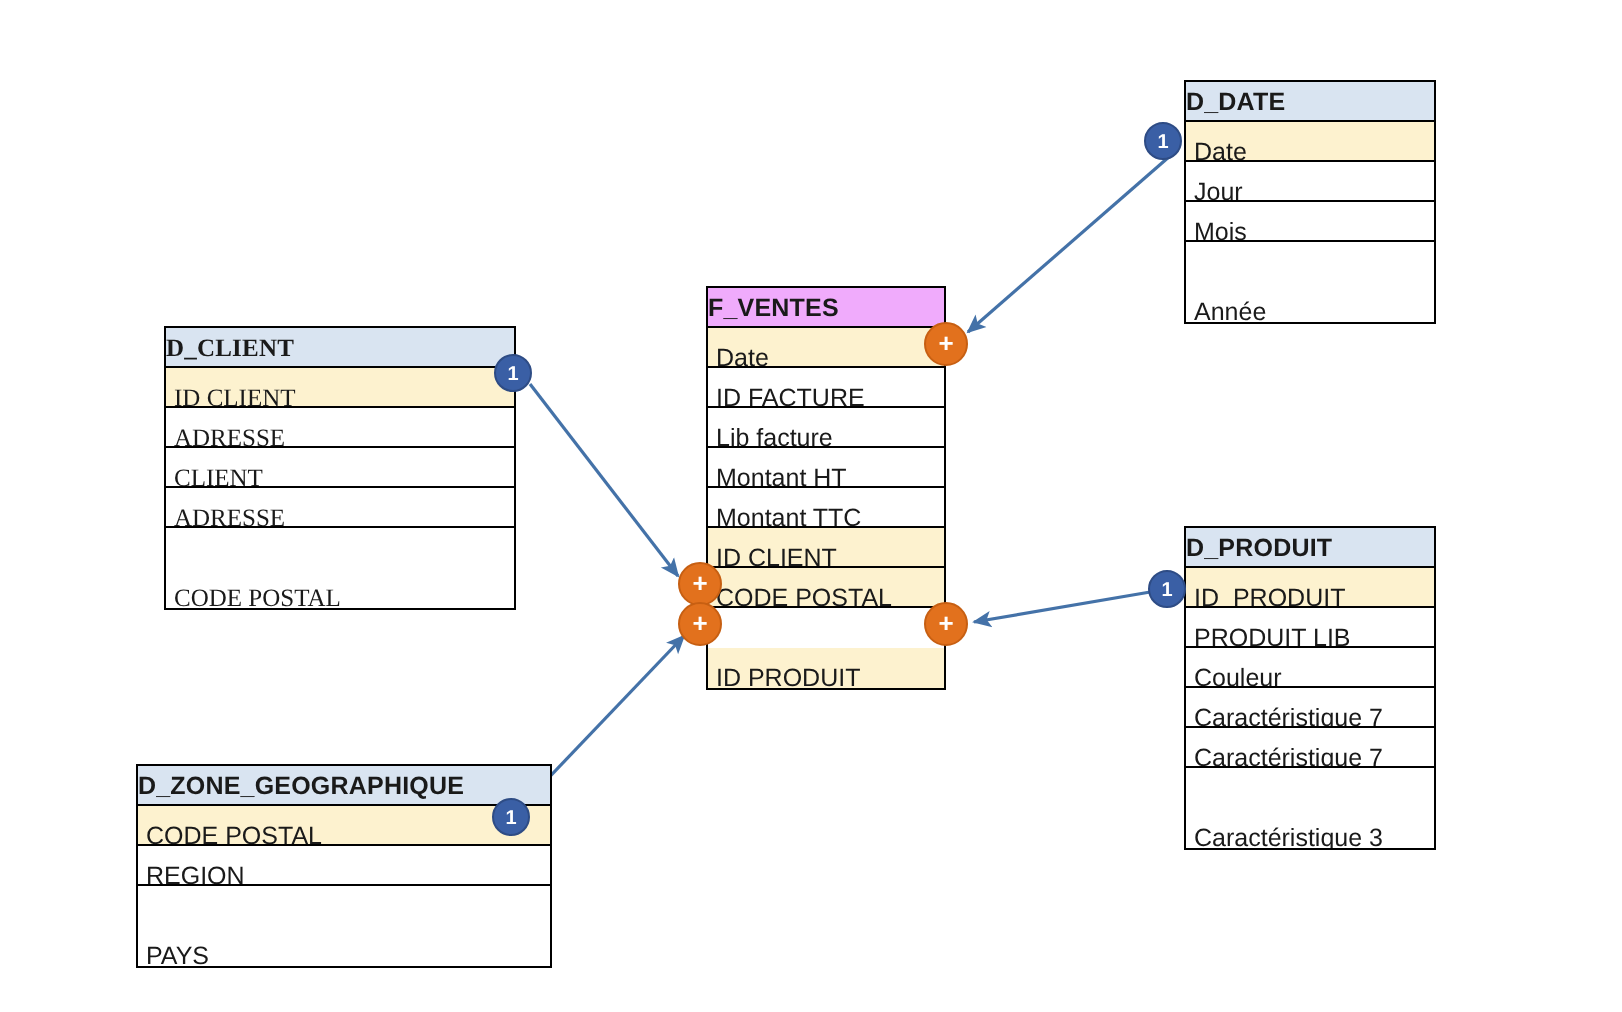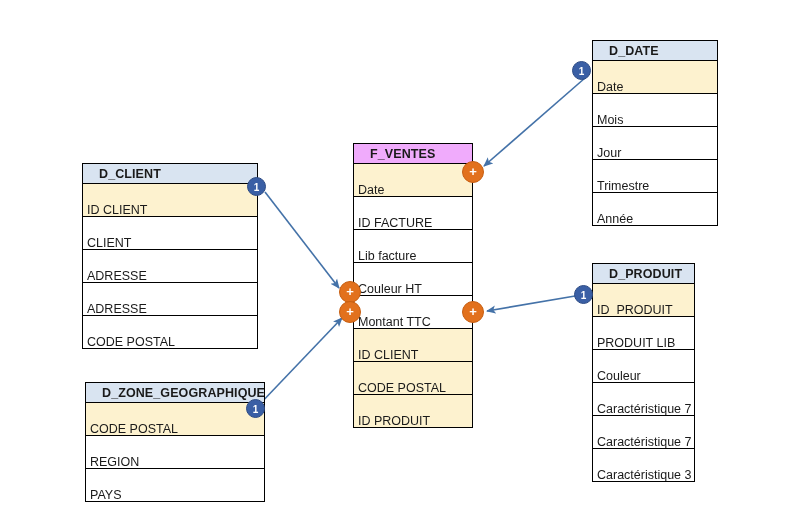--- a/index.html
+++ b/index.html
@@ -21,37 +21,37 @@
     background:#ffffff;
     z-index:3;
   }
   .thead{
     box-sizing:border-box;
     border-bottom:1px solid #000000;
     font-weight:bold;
     font-size:12.5px;
     line-height:20px;
     height:20px;
-    padding:0 16px;
+    padding:0 0;
     white-space:nowrap;
     overflow:hidden;
     letter-spacing:0.1px;
   }
   .row{
     box-sizing:border-box;
     border-bottom:1px solid #000000;
     height:20px;
     line-height:20px;
     font-size:12.5px;
-    padding:16px 4px;
+    padding:5px 4px;
     white-space:nowrap;
     overflow:hidden;
     background:#ffffff;
   }
-  .row:last-child{border-bottom:none;}
+  .row:last-child{border-bottom:none;margin-top:20px;}
   .row.key{background:#fdf2cf;}
 
   
   .dim > .thead{background:#d9e4f1;}
   
   .fact > .thead{background:#f0abfc;}
   .fact .row.key{background:#fdf2cf;}
 
   .badge-one{
     position:absolute;
@@ -92,65 +92,64 @@
       <marker id="arrowhead" markerWidth="7" markerHeight="7" refX="5.4" refY="3" orient="auto">
         <path d="M0,0.4 L6,3 L0,5.6 L1.4,3 Z" fill="#4472a8"></path>
       </marker>
     </defs>
     <line x1="585" y1="78" x2="484" y2="166" stroke="#4472a8" stroke-width="1.6" marker-end="url(#arrowhead)"></line>
     <line x1="265" y1="192" x2="339" y2="288" stroke="#4472a8" stroke-width="1.6" marker-end="url(#arrowhead)"></line>
     <line x1="258" y1="406" x2="342" y2="318" stroke="#4472a8" stroke-width="1.6" marker-end="url(#arrowhead)"></line>
     <line x1="581" y1="295" x2="487" y2="311" stroke="#4472a8" stroke-width="1.6" marker-end="url(#arrowhead)"></line>
   </svg>
 
-  <div class="table dim" style="left:82px;top:163px;width:176px;">
+  <div class="table dim" style="left:82px;top:163px;width:176px;font-family:Liberation Serif, serif;">
     <div class="thead">D_CLIENT</div>
     <div class="row key">ID CLIENT</div>
+    <div class="row">ADRESSE</div>
     <div class="row">CLIENT</div>
-    <div class="row">ADRESSE</div>
     <div class="row">ADRESSE</div>
     <div class="row">CODE POSTAL</div>
   </div>
   <div class="badge-one" style="left:247px;top:177px;">1</div>
 
-  <div class="table dim" style="left:85px;top:382px;width:180px;">
+  <div class="table dim" style="left:68px;top:382px;width:208px;">
     <div class="thead">D_ZONE_GEOGRAPHIQUE</div>
     <div class="row key">CODE POSTAL</div>
     <div class="row">REGION</div>
     <div class="row">PAYS</div>
   </div>
   <div class="badge-one" style="left:246px;top:399px;">1</div>
 
   <div class="table fact" style="left:353px;top:143px;width:120px;">
     <div class="thead">F_VENTES</div>
     <div class="row key">Date</div>
     <div class="row">ID FACTURE</div>
     <div class="row">Lib facture</div>
-    <div class="row">Couleur HT</div>
+    <div class="row">Montant HT</div>
     <div class="row">Montant TTC</div>
     <div class="row key">ID CLIENT</div>
     <div class="row key">CODE POSTAL</div>
     <div class="row key">ID PRODUIT</div>
   </div>
   <div class="badge-plus" style="left:462px;top:161px;">+</div>
   <div class="badge-plus" style="left:339px;top:281px;">+</div>
   <div class="badge-plus" style="left:339px;top:301px;">+</div>
   <div class="badge-plus" style="left:462px;top:301px;">+</div>
 
   <div class="table dim" style="left:592px;top:40px;width:126px;">
     <div class="thead">D_DATE</div>
     <div class="row key">Date</div>
+    <div class="row">Jour</div>
     <div class="row">Mois</div>
-    <div class="row">Jour</div>
-    <div class="row">Trimestre</div>
     <div class="row">Année</div>
   </div>
   <div class="badge-one" style="left:572px;top:61px;">1</div>
 
-  <div class="table dim" style="left:592px;top:263px;width:103px;">
+  <div class="table dim" style="left:592px;top:263px;width:126px;">
     <div class="thead">D_PRODUIT</div>
     <div class="row key">ID_PRODUIT</div>
     <div class="row">PRODUIT LIB</div>
     <div class="row">Couleur</div>
     <div class="row">Caractéristique 7</div>
     <div class="row">Caractéristique 7</div>
     <div class="row">Caractéristique 3</div>
   </div>
   <div class="badge-one" style="left:574px;top:285px;">1</div>
 

